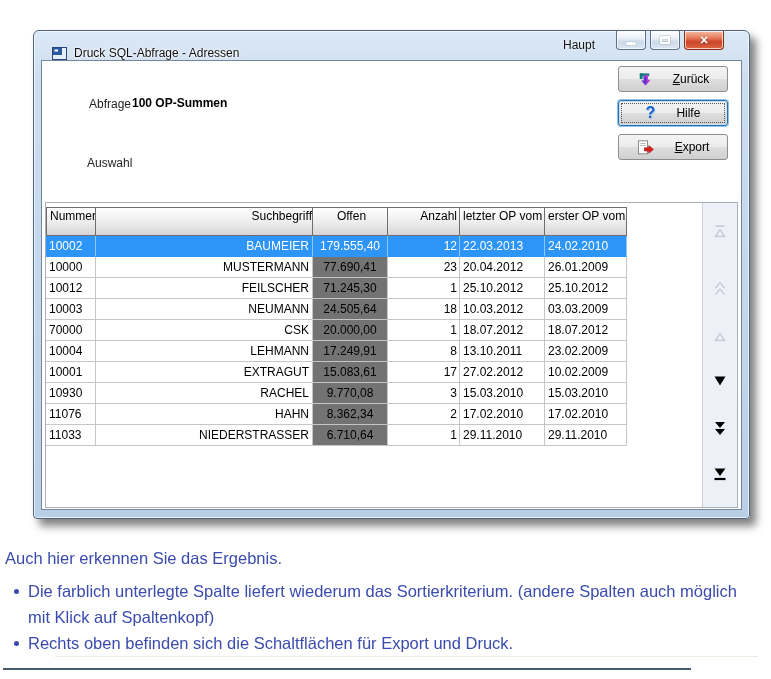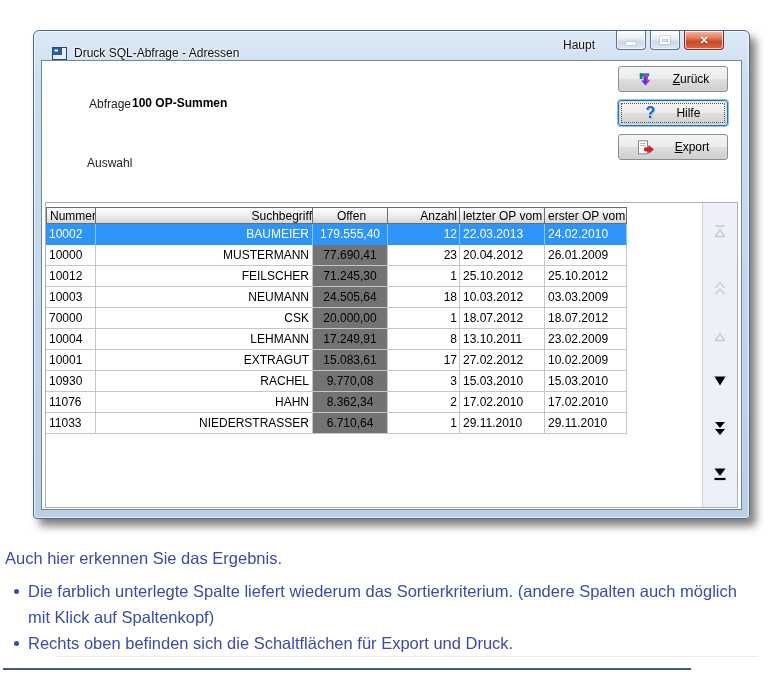--- a/index.html
+++ b/index.html
@@ -50,21 +50,21 @@
   }
   .btn.focusblue { border-color:#2f6fa5; box-shadow:0 0 0 1px #8cc3ec, inset 0 0 0 1px #c2e0f6; }
   .btn.dotted { outline:1px dotted #555; outline-offset:-4px; }
   .b1 { top:5px; } .b2 { top:39px; } .b3 { top:73px; } .b4 { top:107px;margin-top:40px; }
   .u { text-decoration:underline; }
   .help-glyph { color:#1b62c8; font-weight:bold; font-size:16px; line-height:1; text-shadow:1px 1px 0 #a8c8ee; }
 
   
   .panel { position:absolute; left:3px; top:141px; width:693px; height:306px; background:#fff; border:1px solid #aab0b8; }
   .dtable { position:absolute; left:0; top:4px; width:581px; font-size:12px; }
-  .thead { display:flex; height:17px; }
+  .thead { display:flex; height:29px; }
   .hcell {
     line-height:16px; padding-left:3px; white-space:nowrap; overflow:hidden;
     background:linear-gradient(#ffffff,#ececec 55%,#d6d6d6);
     border:1px solid #6e6e6e; border-left:none;
   }
   .hcell:first-child { border-left:1px solid #6e6e6e; }
   .trow { display:flex; height:21px; }
   .tcell {
     line-height:20px; padding:0 3px; white-space:nowrap; overflow:hidden;
     border-right:1px solid #c6c6c6; border-bottom:1px solid #c6c6c6; color:#000;

